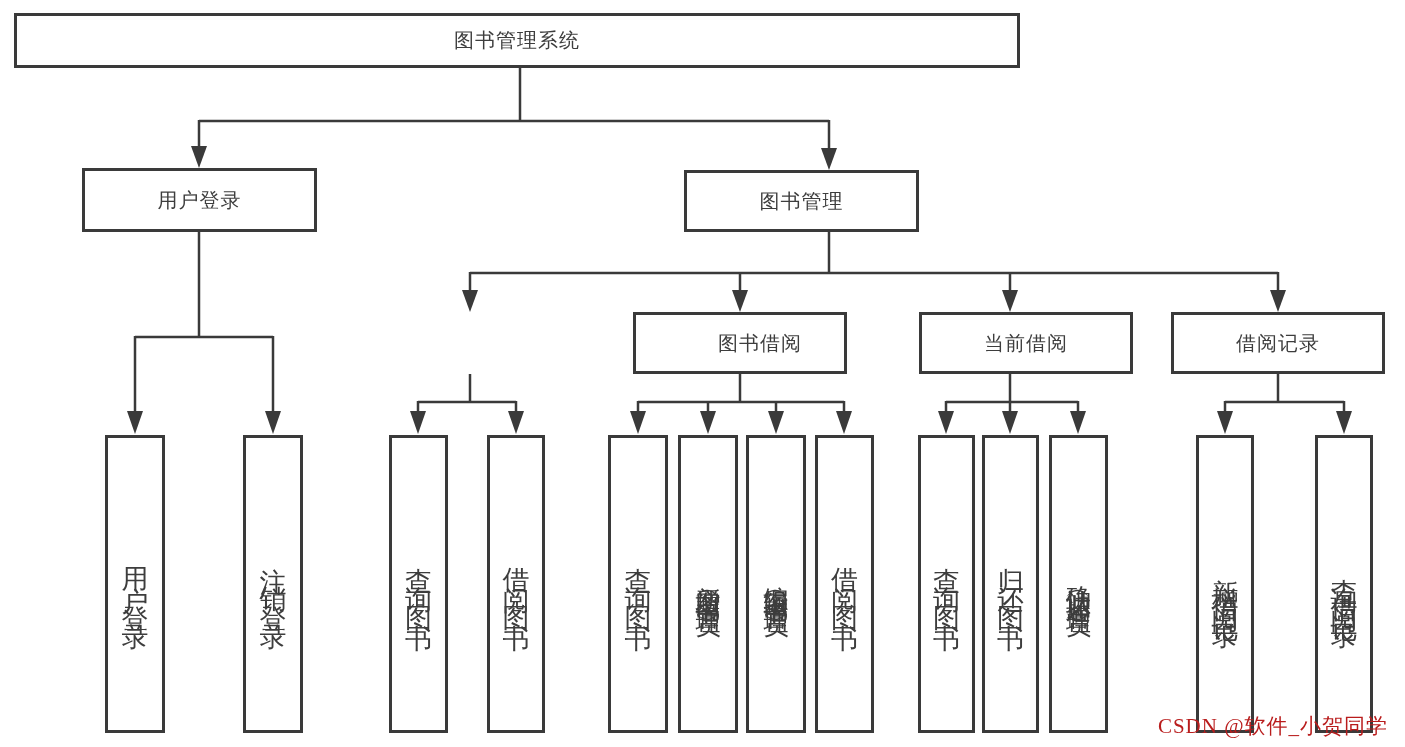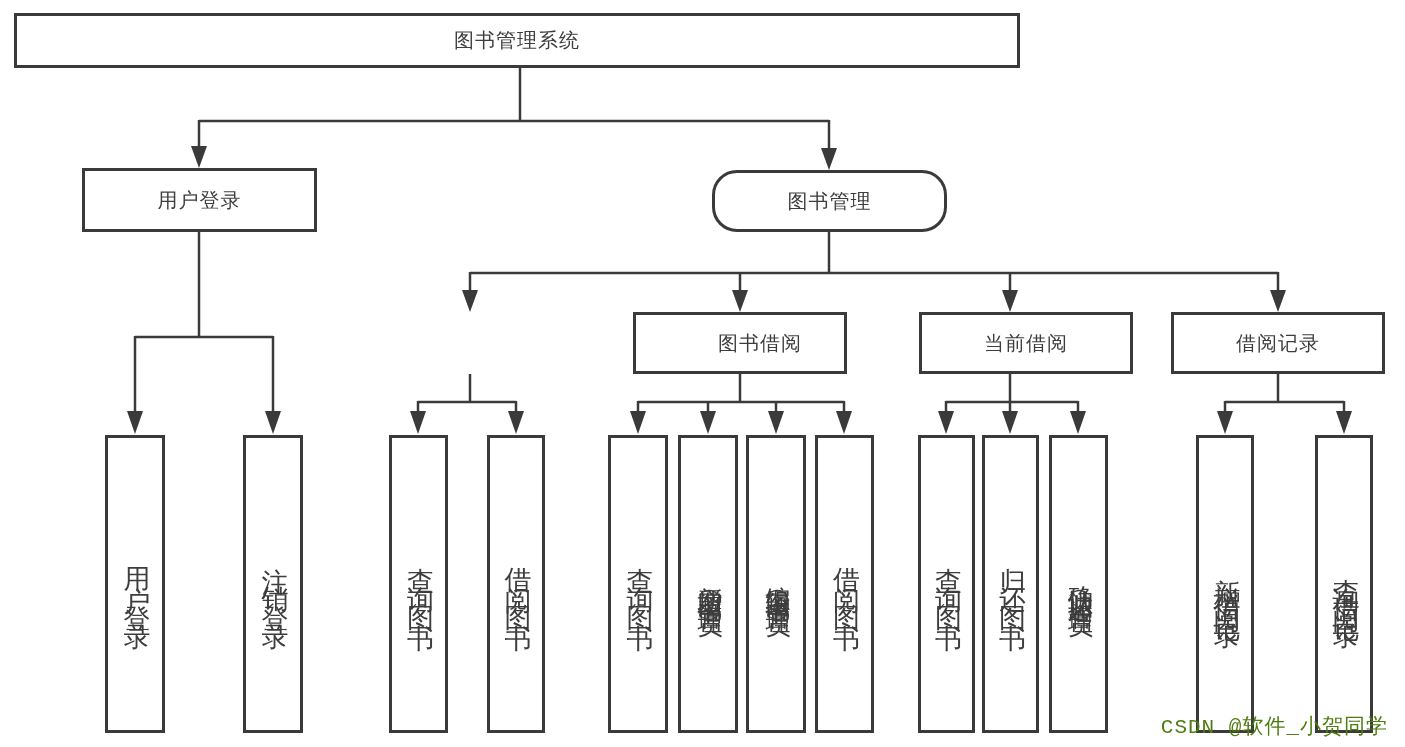--- a/index.html
+++ b/index.html
@@ -1,20 +1,20 @@
 <!DOCTYPE html>
 <html><head>
 <meta charset="utf-8">
 <style>
   html,body{margin:0;padding:0;background:#ffffff;}
   #canvas{
     position:relative;
     width:1392px;height:747px;
     background:#ffffff;
-    font-family:Liberation Mono, monospace;
+    font-family:Liberation Serif, serif;
     overflow:hidden;
   }
   #connectors{position:absolute;left:0;top:0;z-index:1;}
   .box{
     position:absolute;
     box-sizing:border-box;
     border:3px solid #3a3a3a;
     background:#ffffff;
     display:flex;
     align-items:center;
@@ -29,21 +29,21 @@
     white-space:nowrap;
     color:#3d3d3d;
   }
   .sp4 span{font-size:27px;letter-spacing:19px;}
   .sp6 span{font-size:27px;letter-spacing:9px;}
   .sp9 span{font-size:25px;letter-spacing:4px;}
   #watermark{
     position:absolute;
     right:4px;top:712px;
     font-size:21px;
-    color:#4d7c0f;
+    color:#b91c1c;
     z-index:5;
     white-space:nowrap;
     letter-spacing:1px;
   }
 </style>
 </head>
 <body>
 
 <div id="canvas">
 
@@ -120,21 +120,21 @@
     </g>
   </svg>
 
   <div class="box" style="left:14px;top:13px;width:1006px;height:55px;">
     <span class="hlabel">图书管理系统</span>
   </div>
 
   <div class="box" style="left:82px;top:168px;width:235px;height:64px;">
     <span class="hlabel">用户登录</span>
   </div>
-  <div class="box" style="left:712px;top:170px;width:235px;height:62px;border-radius:25px;">
+  <div class="box" style="left:684px;top:170px;width:235px;height:62px;">
     <span class="hlabel">图书管理</span>
   </div>
 
   <div class="box" style="left:633px;top:312px;width:214px;height:62px;padding-left:40px;">
     <span class="hlabel">图书借阅</span>
   </div>
   <div class="box" style="left:903px;top:312px;width:214px;height:62px;margin-left:16px;">
     <span class="hlabel">当前借阅</span>
   </div>
   <div class="box" style="left:1171px;top:312px;width:214px;height:62px;">

